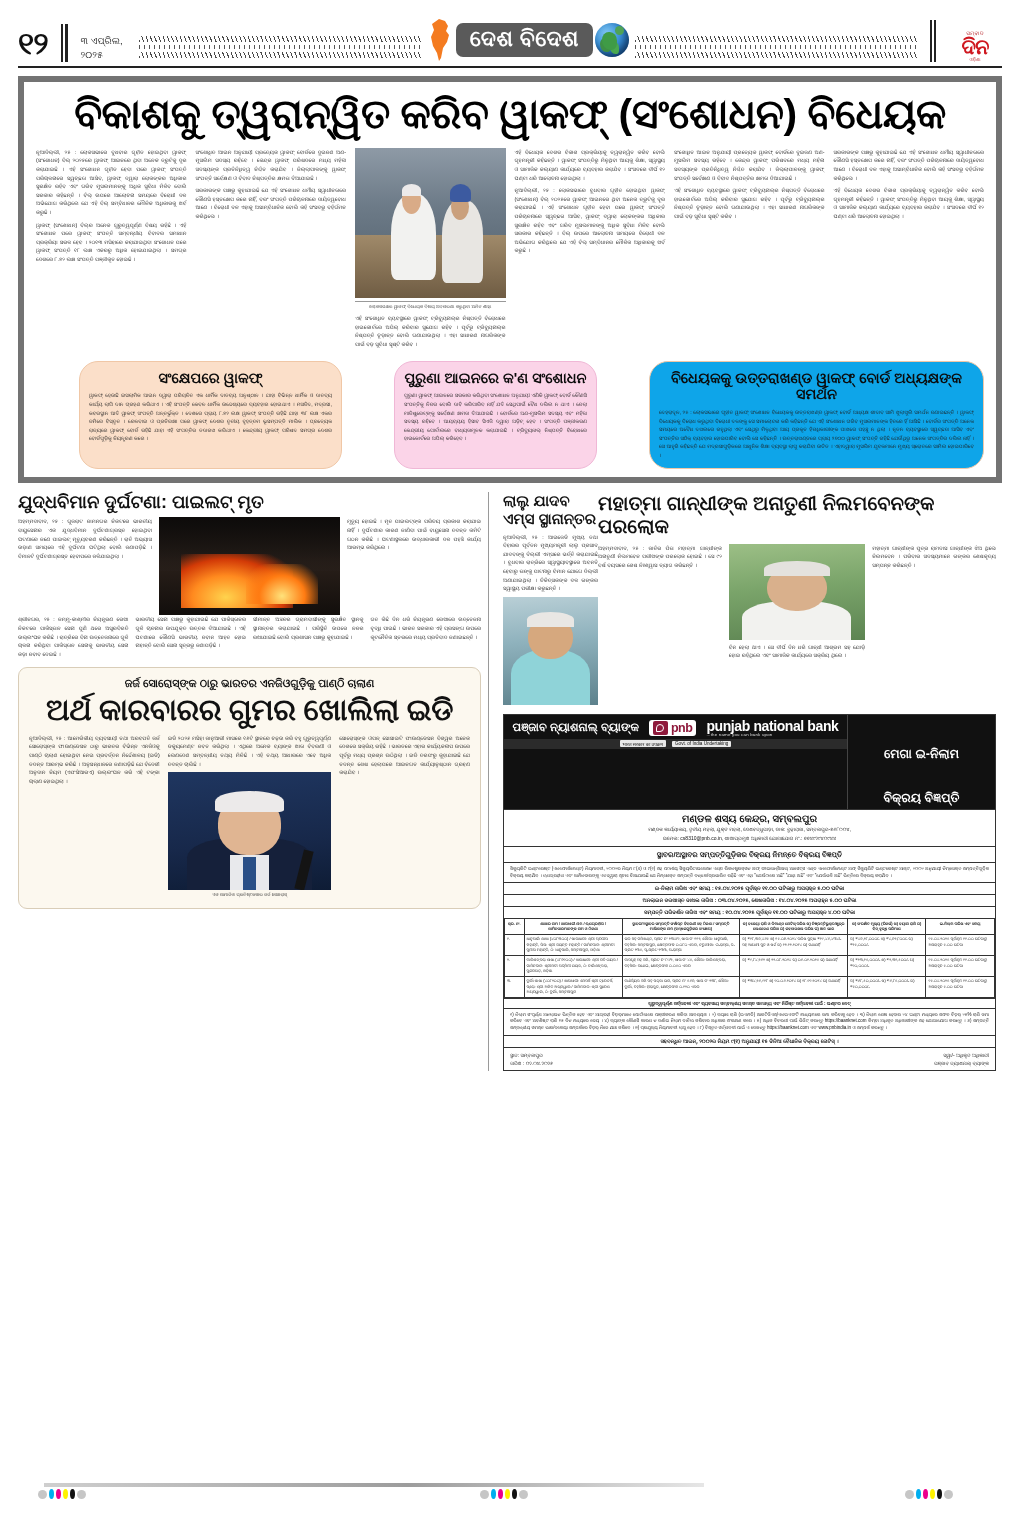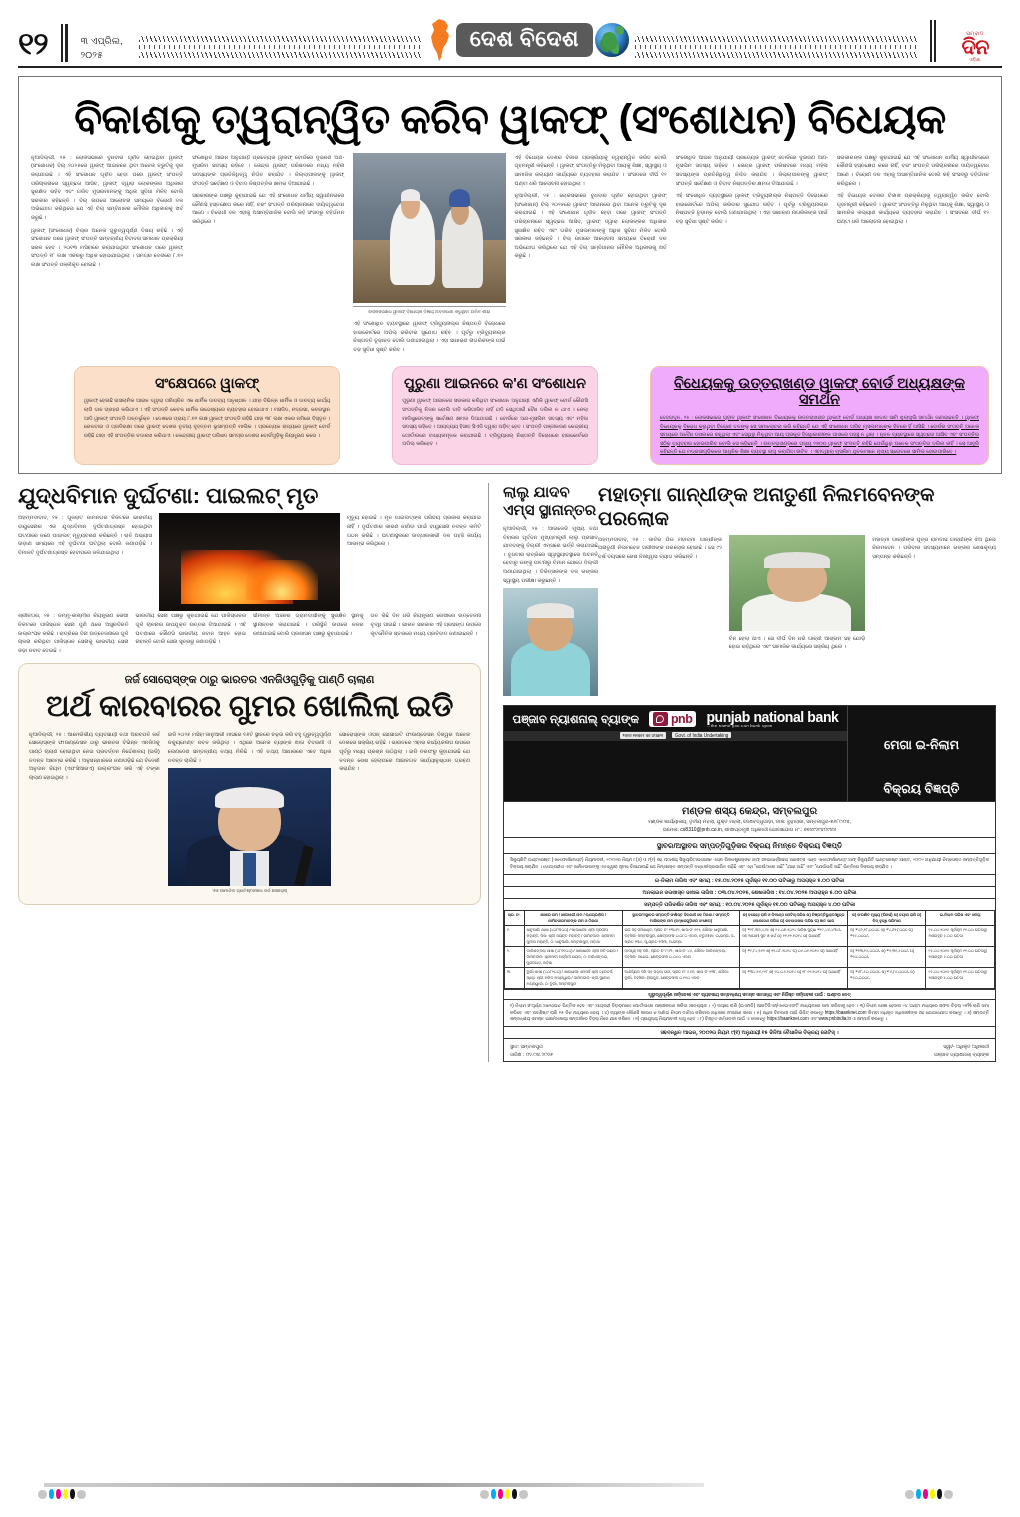--- a/index.html
+++ b/index.html
@@ -40,21 +40,21 @@
   .logo-main { font-size:21px; font-weight:700; color:#cf1820; font-family:"Liberation Serif", serif; letter-spacing:-1px;}
   .logo-sub { font-size:4.5px; color:#b01318; }
   .rule-tall { width:6px;height:42px;border-left:2px solid #222;border-right:2px solid #222; margin:0 6px;}
   .mast-underline { height:2px; background:#222; margin:4px 0 0; }
 
   
   .col-text { font-size:5.3px; line-height:1.62; text-align:justify; color:#1a1a1a; letter-spacing:.05px;}
   .col-text p { margin:0 0 4px; }
 
   
-  .lead-box { border:1px solid #737373; margin-top:8px; padding:18px 12px 8px; }
+  .lead-box { border:6px solid #737373; margin-top:8px; padding:8px 12px 8px; }
   .lead-headline {
     font-size:41px; font-weight:700; text-align:center; letter-spacing:-.5px;
     line-height:1.12; margin:2px 0 10px; color:#000;
     font-family:"Liberation Sans", sans-serif;
   }
   .lead-cols { display:grid; grid-template-columns:repeat(6,1fr); gap:9px; }
   .photo {
     background:linear-gradient(170deg,#c8ccd2 0%,#9aa2ab 45%,#7c858f 100%);
     position:relative; overflow:hidden;
   }
@@ -66,33 +66,33 @@
   .parl .p-bench{position:absolute;left:0;right:0;bottom:0;height:42%;background:linear-gradient(180deg,#a08a6a,#6f5c43);}
   .parl .p-man1{position:absolute;left:24%;bottom:12%;width:30%;height:58%;background:#f2f2f0;border-radius:46% 46% 12% 12%;}
   .parl .p-head1{position:absolute;left:31%;bottom:56%;width:13%;height:19%;background:#d9ab87;border-radius:50%;}
   .parl .p-hair1{position:absolute;left:31%;bottom:68%;width:13%;height:8%;background:#eceaea;border-radius:50% 50% 0 0;}
   .parl .p-man2{position:absolute;left:58%;bottom:10%;width:27%;height:55%;background:#e8e6e2;border-radius:42% 42% 10% 10%;}
   .parl .p-head2{position:absolute;left:64%;bottom:52%;width:12%;height:18%;background:#caa07c;border-radius:50%;}
   .parl .p-turban{position:absolute;left:63%;bottom:64%;width:14%;height:12%;background:#3c5aa0;border-radius:50% 50% 20% 20%;}
 
   
   .featrow { display:grid; grid-template-columns:1.02fr 0.82fr 1.26fr; gap:9px; margin-top:8px;}
-  .featbox { border-radius:9px; padding:7px 9px 8px;margin-left:43px; }
+  .featbox { border-radius:19px; padding:7px 9px 8px;margin-left:43px; }
   .fb-peach { background:#fbdfc9; border:1px solid #f0c7a6;}
   .fb-pink  { background:#fbd4e8; border:1px solid #f0b7d6;}
-  .fb-peach2{ background:#f0abfc; border:1px solid #f0c7a6;text-decoration:underline;}
+  .fb-peach2{ background:#0ea5e9; border:1px solid #f0c7a6;}
   .feat-title { font-size:14.5px; font-weight:700; text-align:center; margin:1px 0 5px; color:#0b0b0b; line-height:1.15;}
   .feat-body { font-size:5.2px; line-height:1.66; text-align:justify; color:#1d1d1d;}
 
   
   .midrow { display:grid; grid-template-columns:470px 8px 500px; margin-top:9px;}
   .vdiv { border-left:1px solid #9a9a9a; }
   .mid-left { padding-right:7px;}
   .mid-right { padding-left:7px;}
-  .hl-1 { font-size:22px; font-weight:700; line-height:1.15; margin:0 0 5px; }
+  .hl-1 { font-size:18px; font-weight:700; line-height:1.15; margin:0 0 5px; }
   .hl-2 { font-size:19.5px; font-weight:700; line-height:1.2; margin:0 0 5px; }
   .sub2 { display:grid; grid-template-columns:1fr 1fr 1fr 1fr; gap:7px;}
   .jet-photo{height:98px;background:linear-gradient(180deg,#1a1613 0%,#2a201a 45%,#120e0c 100%);position:relative;overflow:hidden;}
   .jet-photo .fire{position:absolute;left:12%;bottom:8%;width:62%;height:55%;
      background:radial-gradient(ellipse at 40% 80%, #ffd34d 0%, #ff8a1f 35%, #d23a07 62%, rgba(60,20,6,0) 85%);}
   .jet-photo .fire2{position:absolute;left:48%;bottom:12%;width:40%;height:40%;
      background:radial-gradient(ellipse at 50% 80%, #ffe27a 0%, #ff7b12 45%, rgba(80,25,5,0) 82%);}
   .jet-photo .smoke{position:absolute;left:0;top:0;width:100%;height:55%;
      background:linear-gradient(180deg,#0d0b0a 0%,rgba(40,32,28,.4) 100%);}
   .lalu-photo{height:108px;background:linear-gradient(175deg,#b9cfd6 0%,#8fb2bd 40%,#5d818c 100%);position:relative;overflow:hidden;}

